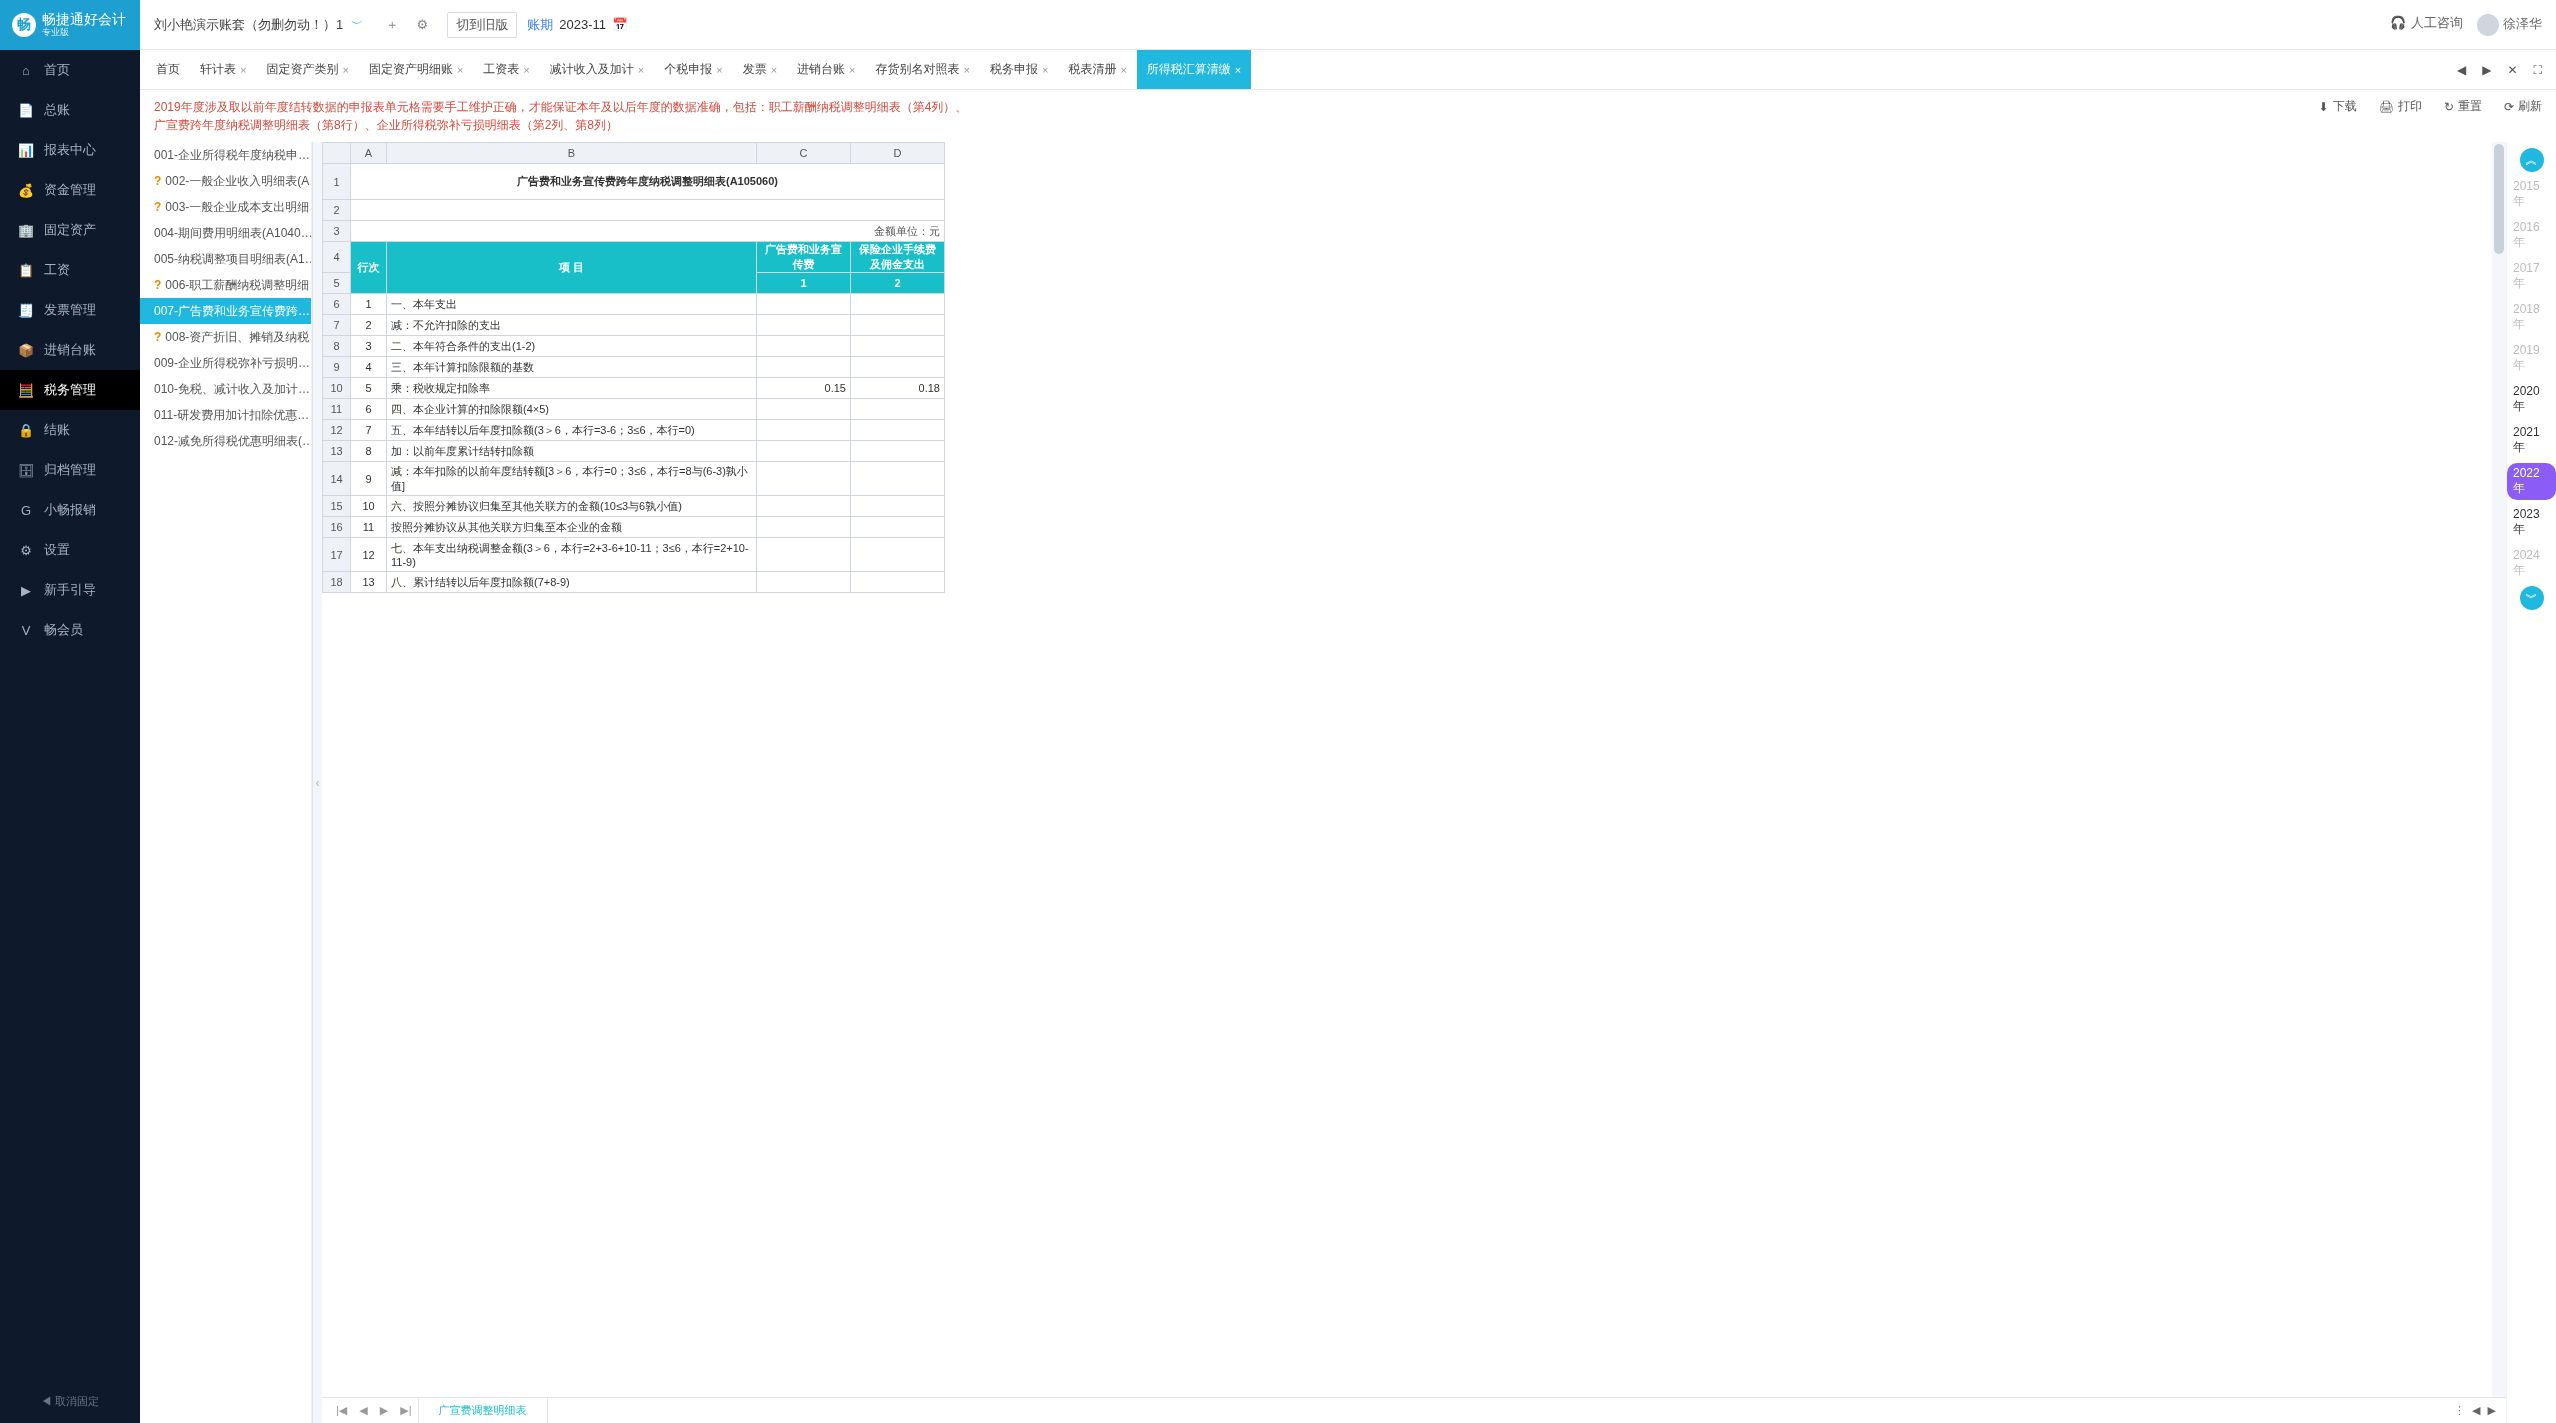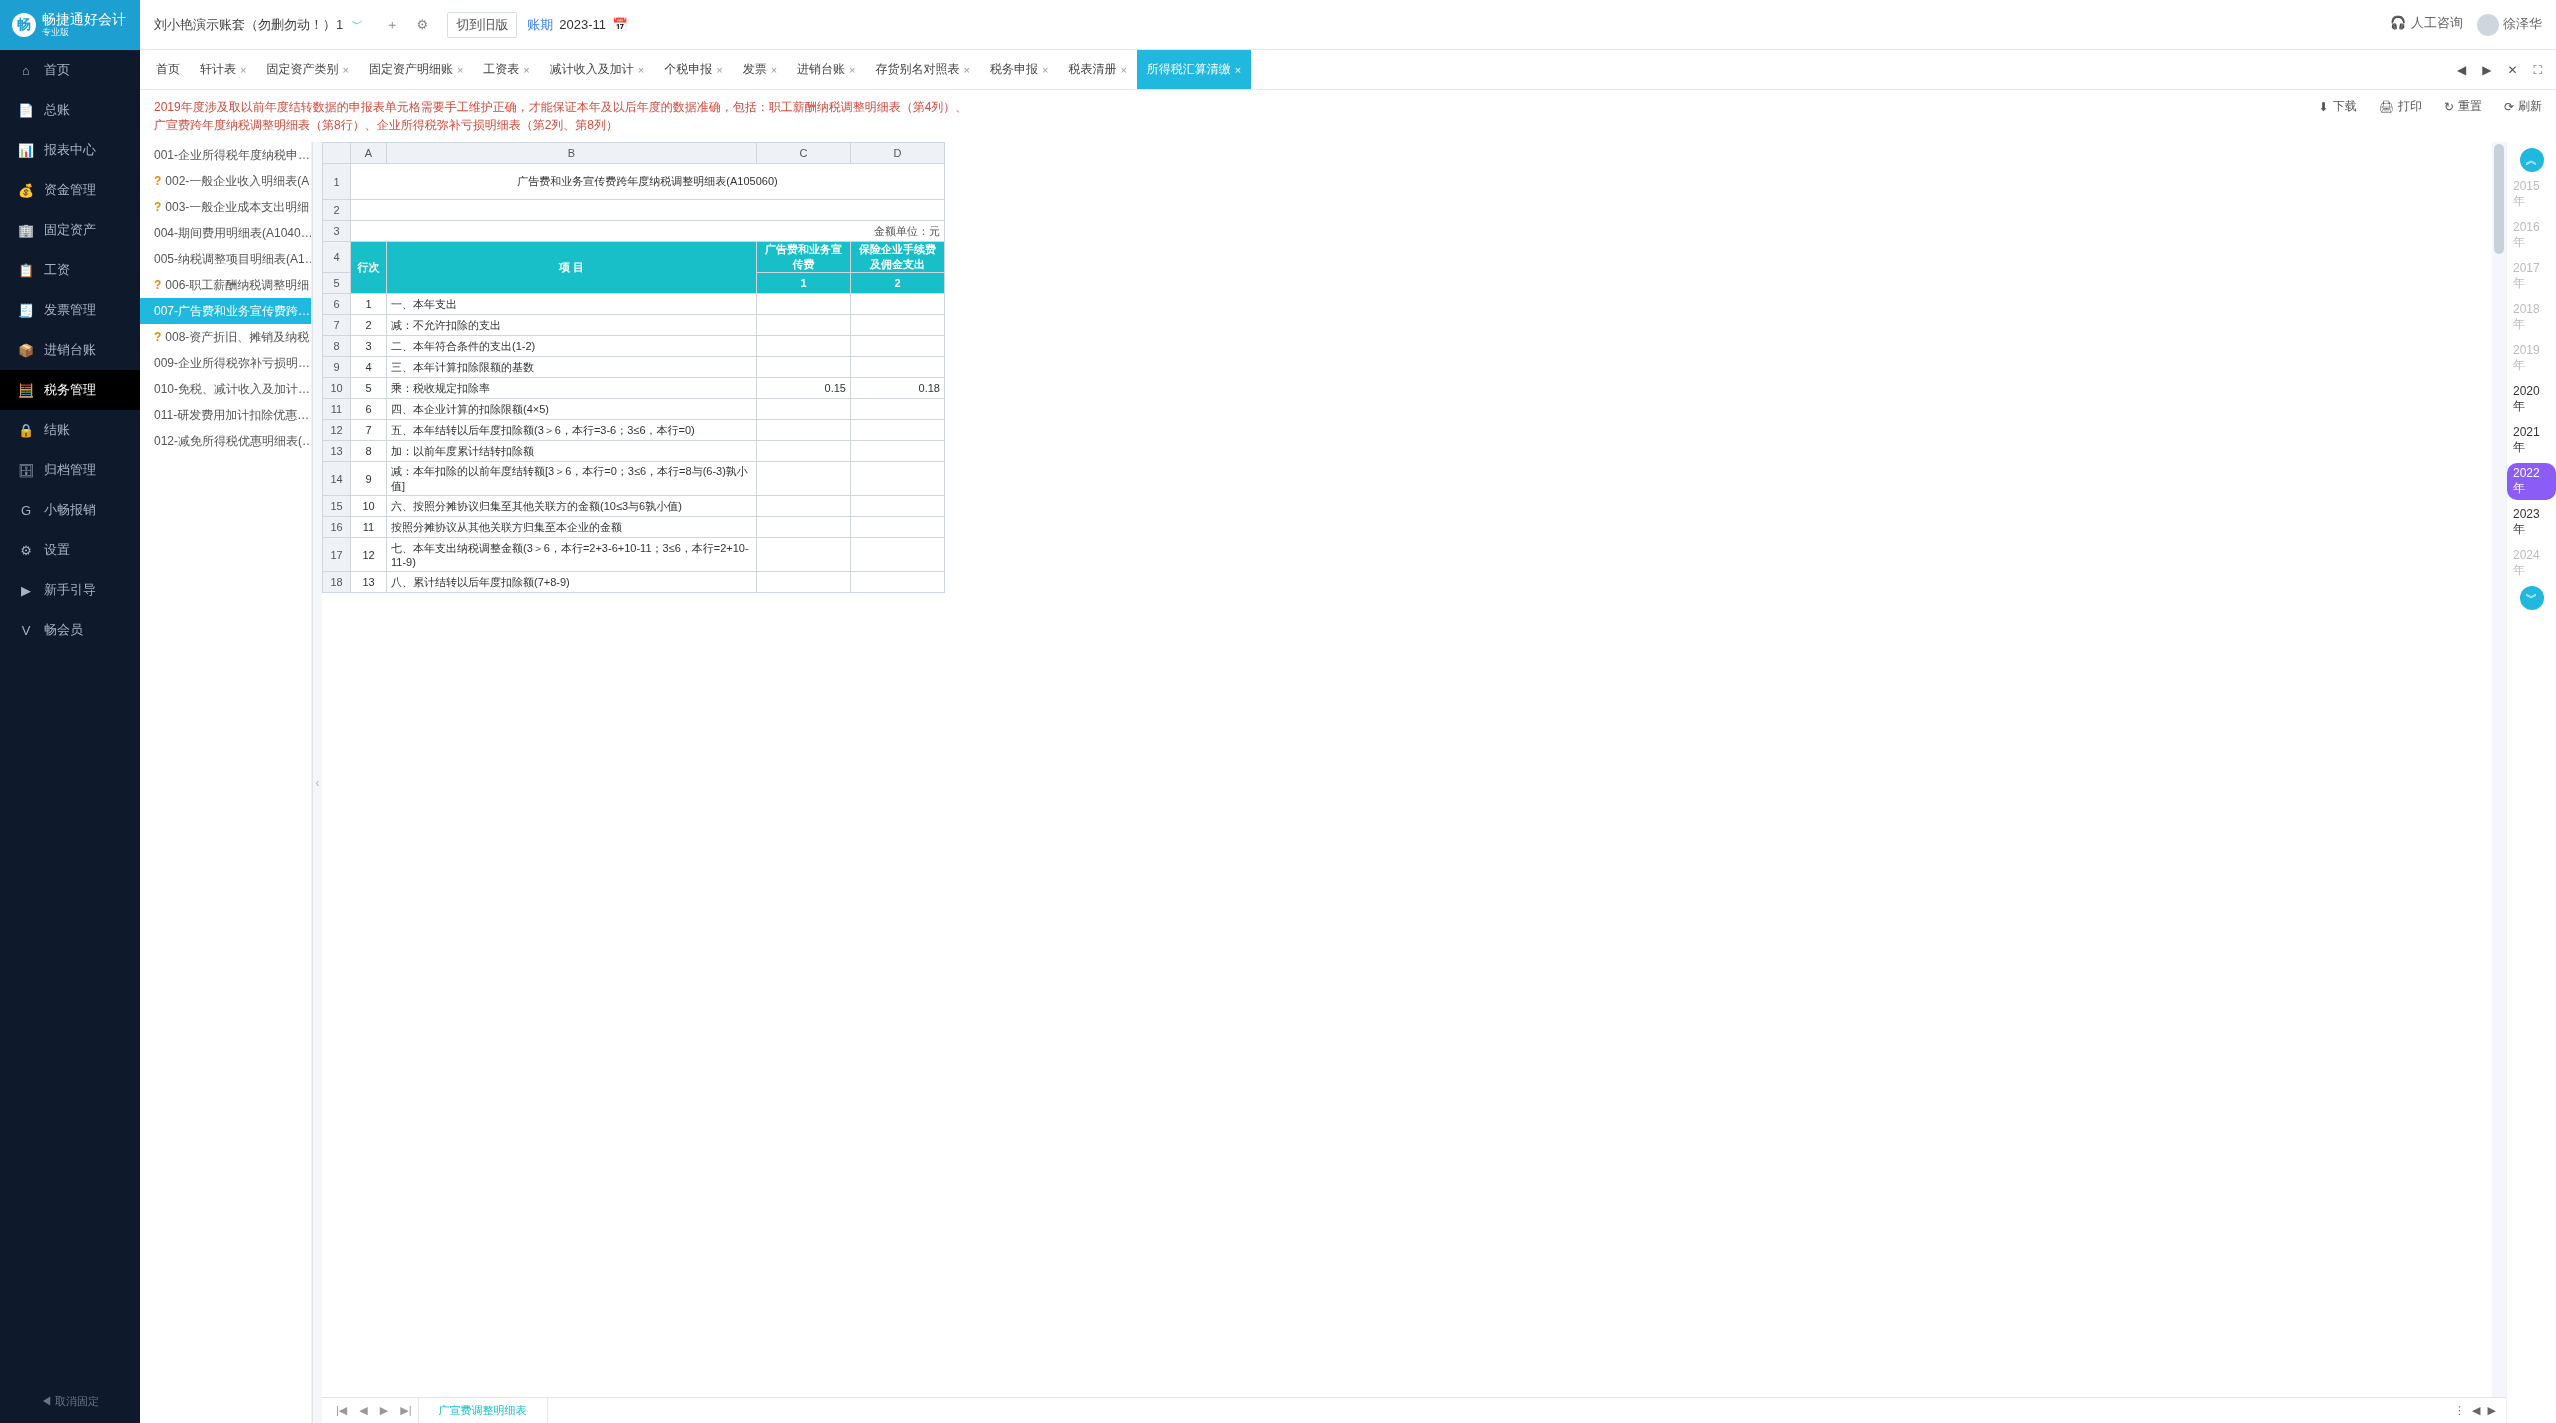--- a/index.html
+++ b/index.html
@@ -43,21 +43,21 @@
 .li{height:26px;display:flex;align-items:center;padding:0 8px 0 14px;font-size:12px;color:#555;cursor:pointer;white-space:nowrap;overflow:hidden;text-overflow:ellipsis}
 .li.sel{background:#21b8e0;color:#fff}
 .li .q{color:#e68a00;margin-right:4px;font-weight:bold}
 .sheet-wrap{flex:1;display:flex;min-width:0;position:relative}
 .sheet{flex:1;overflow:auto;position:relative}
 .grid{border-collapse:collapse;table-layout:fixed}
 .grid td,.grid th{border:1px solid #cfd6de;height:21px;font-size:11px;padding:0 4px;background:#fff}
 .colhdr td{background:#eef2f6;text-align:center;color:#555;font-weight:normal}
 .rowhdr{background:#eef2f6!important;text-align:center;color:#555;width:28px}
 .corner{background:#eef2f6!important;width:28px}
-.title-cell{text-align:center;font-weight:normal;font-size:15px;height:36px!important}
+.title-cell{text-align:center;font-weight:bold;font-size:15px;height:36px!important}
 .unit{text-align:right;color:#555}
 .th-teal{background:#18bfc9!important;color:#fff;text-align:center;font-weight:bold}
 .rn{text-align:center}
 .txt{text-align:left;padding-left:8px}
 .num{text-align:right;padding-right:6px}
 .grip{width:10px;background:#f4f6f9;border-left:1px solid #e0e5ec;display:flex;align-items:center;justify-content:center;color:#aeb8c4;cursor:pointer;flex-shrink:0}
 .years{width:50px;border-left:1px solid #eef1f5;display:flex;flex-direction:column;align-items:center;padding-top:6px;gap:4px;flex-shrink:0}
 .ybtn{width:24px;height:24px;border-radius:50%;background:#21b8e0;color:#fff;display:flex;align-items:center;justify-content:center;cursor:pointer;font-size:12px}
 .yr{font-size:12px;color:#bbb;padding:3px 6px;cursor:pointer;border-radius:10px}
 .yr.en{color:#333}

